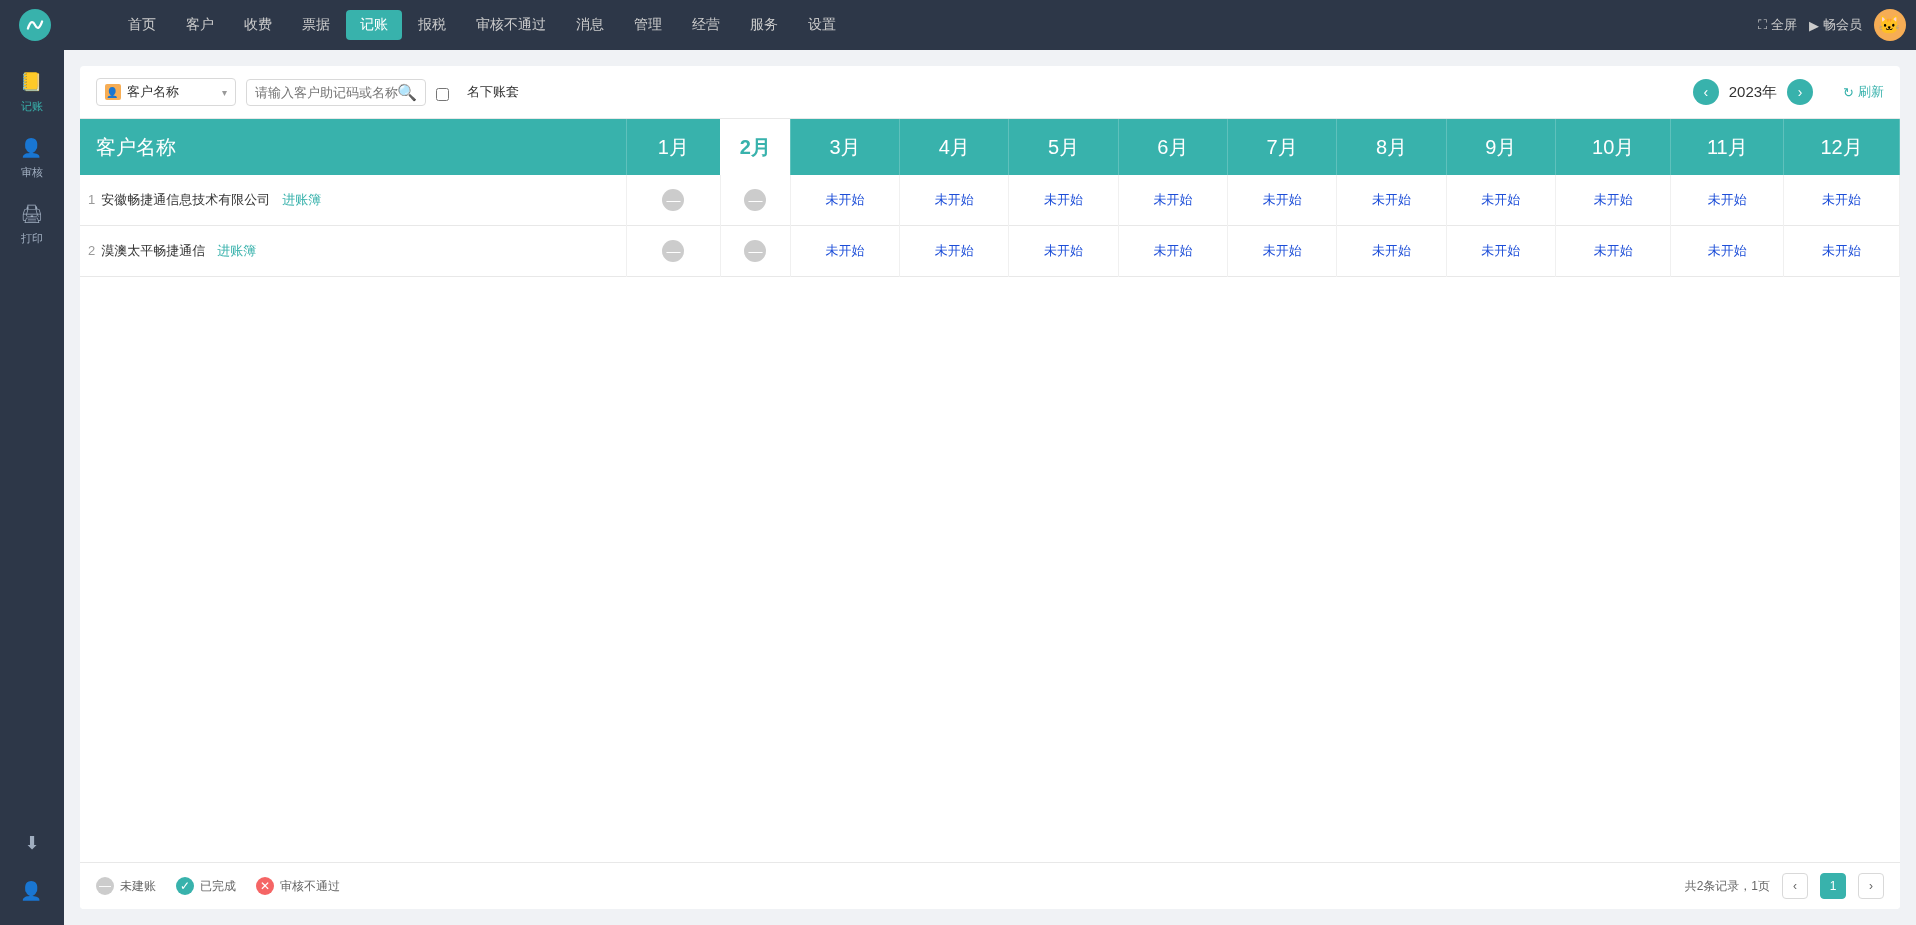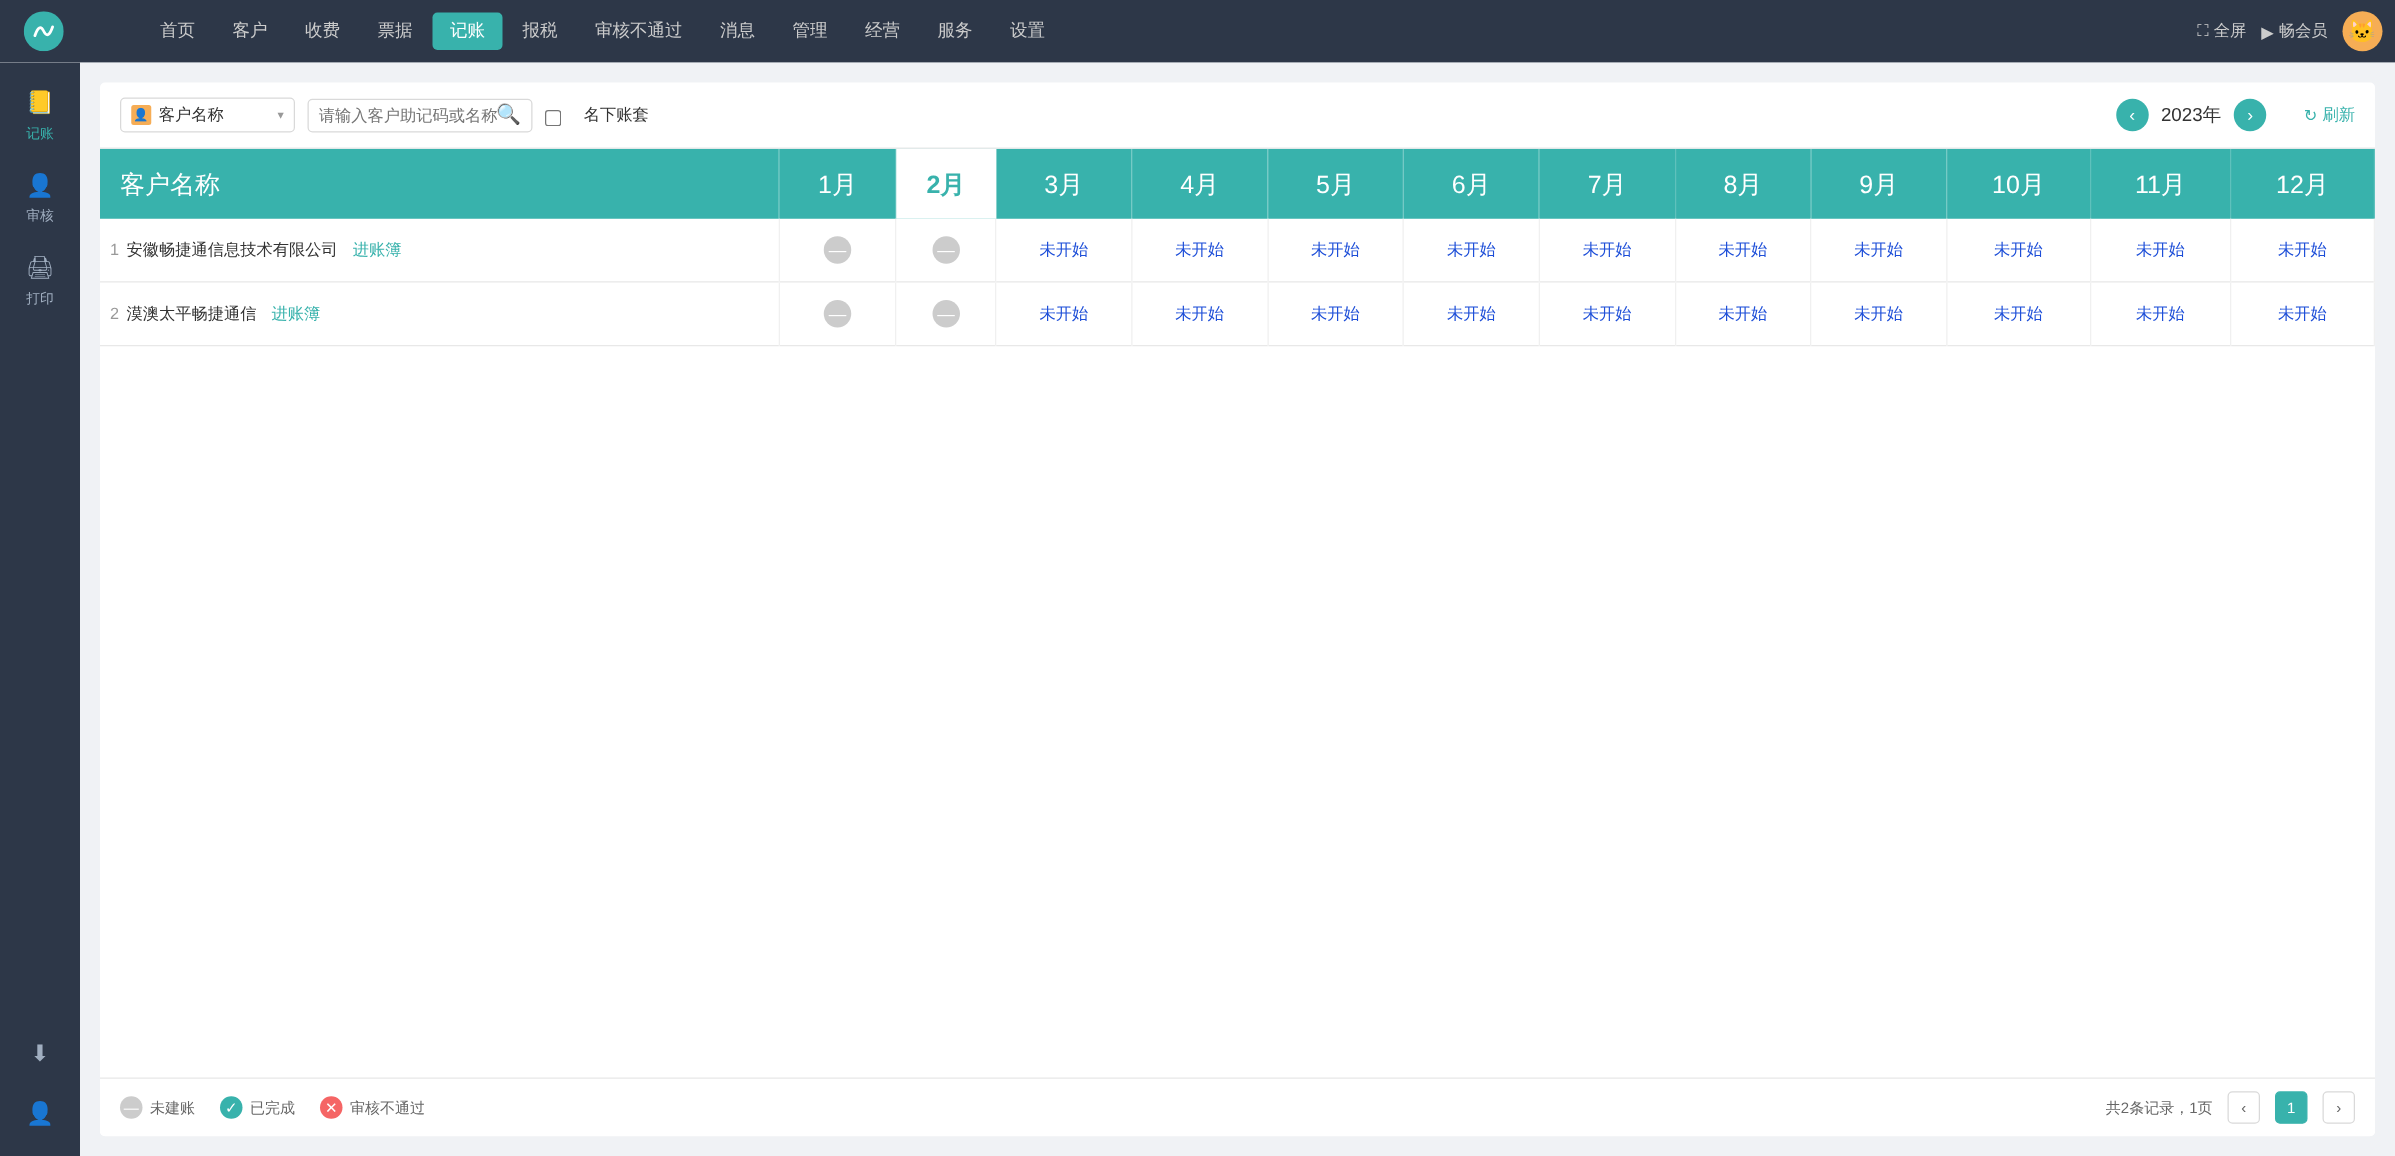--- a/index.html
+++ b/index.html
@@ -357,21 +357,21 @@
           <span>刷新</span>
         </div>
       </div>
 
       <div class="table-wrapper">
         <table>
           <thead>
             <tr>
               <th>客户名称</th>
               <th>1月</th>
-              <th style="background:#fff;color:#38b2ac;width:80px;">
+              <th style="background:#fff;color:#38b2ac;width:70px;">
                 <span style="background:#fff;color:#38b2ac;border-radius:50%;width:32px;height:32px;display:inline-flex;align-items:center;justify-content:center;font-weight:bold;">2月</span>
               </th>
               <th>3月</th>
               <th>4月</th>
               <th>5月</th>
               <th>6月</th>
               <th>7月</th>
               <th>8月</th>
               <th>9月</th>
               <th>10月</th>

